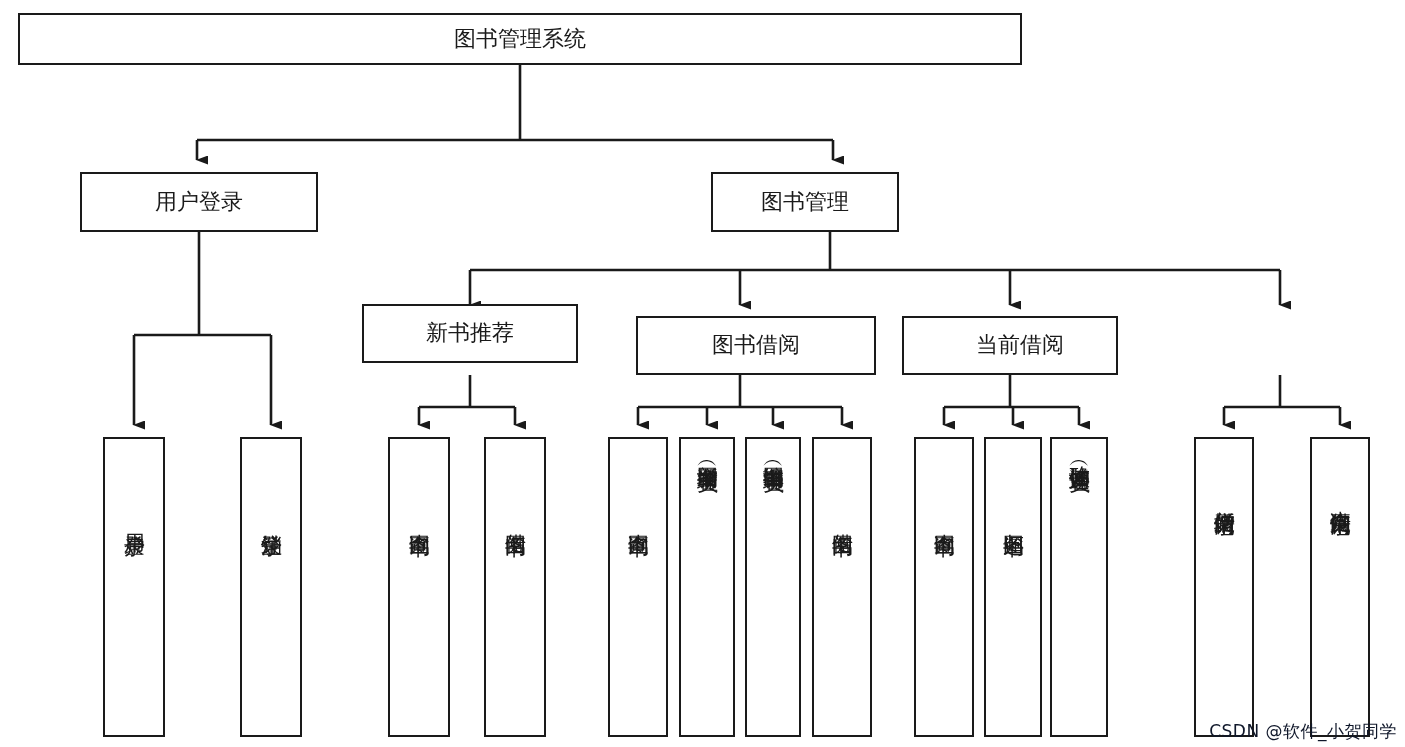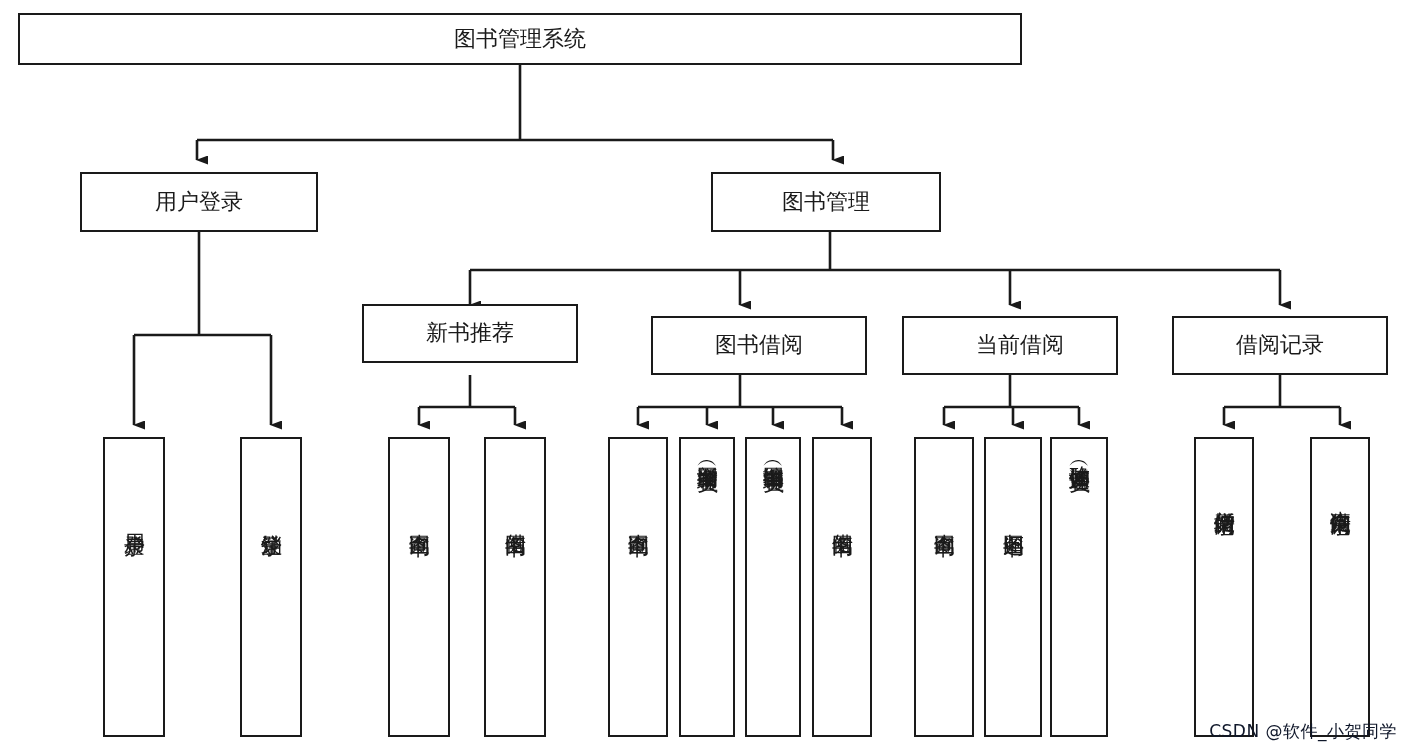--- a/index.html
+++ b/index.html
@@ -131,36 +131,33 @@
     </g>
   </svg>
 
   <div class="node horiz" style="left:18px; top:13px; width:1004px; height:52px;">
     <span class="label">图书管理系统</span>
   </div>
 
   <div class="node horiz" style="left:80px; top:172px; width:238px; height:60px;">
     <span class="label">用户登录</span>
   </div>
-  <div class="node horiz" style="left:711px; top:172px; width:230px; height:60px;">
+  <div class="node horiz" style="left:711px; top:172px; width:188px; height:60px;">
     <span class="label">图书管理</span>
   </div>
 
   <div class="node horiz" style="left:362px; top:304px; width:216px; height:59px;">
     <span class="label">新书推荐</span>
   </div>
-  <div class="node horiz" style="left:651px; top:316px; width:216px; height:59px;">
+  <div class="node horiz" style="left:636px; top:316px; width:240px; height:59px;">
     <span class="label">图书借阅</span>
   </div>
   <div class="node horiz" style="left:902px; top:316px; width:216px; height:59px;padding-left:20px;">
     <span class="label">当前借阅</span>
   </div>
-  <div class="node horiz" style="left:1172px; top:316px; width:216px; height:59px;">
-    <span class="label">借阅记录</span>
-  </div>
 
   <div class="node vert mid" style="left:103px; top:437px; width:62px; height:300px;">
     <span class="label">用户登录</span>
   </div>
   <div class="node vert mid" style="left:240px; top:437px; width:62px; height:300px;">
     <span class="label">注销登录</span>
   </div>
 
   <div class="node vert mid" style="left:388px; top:437px; width:62px; height:300px;">
     <span class="label">查询图书</span>

